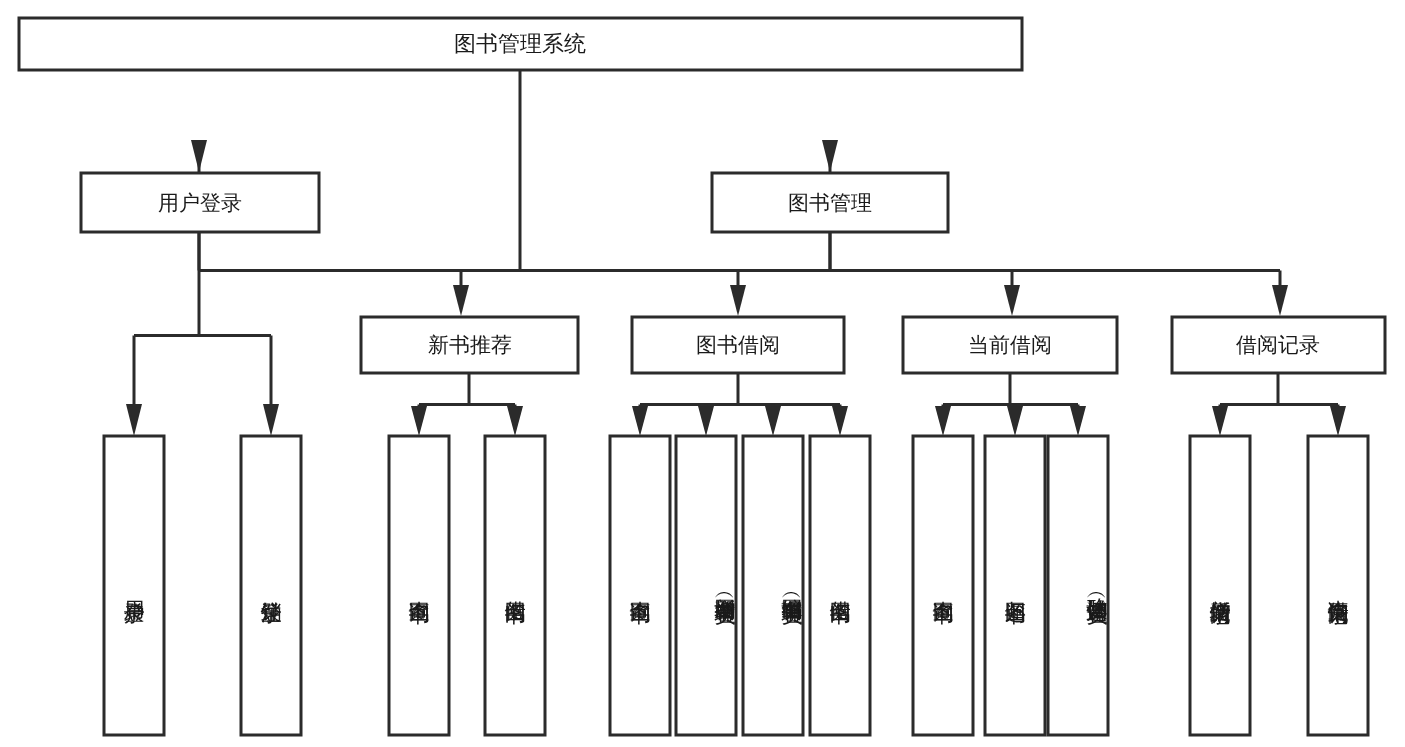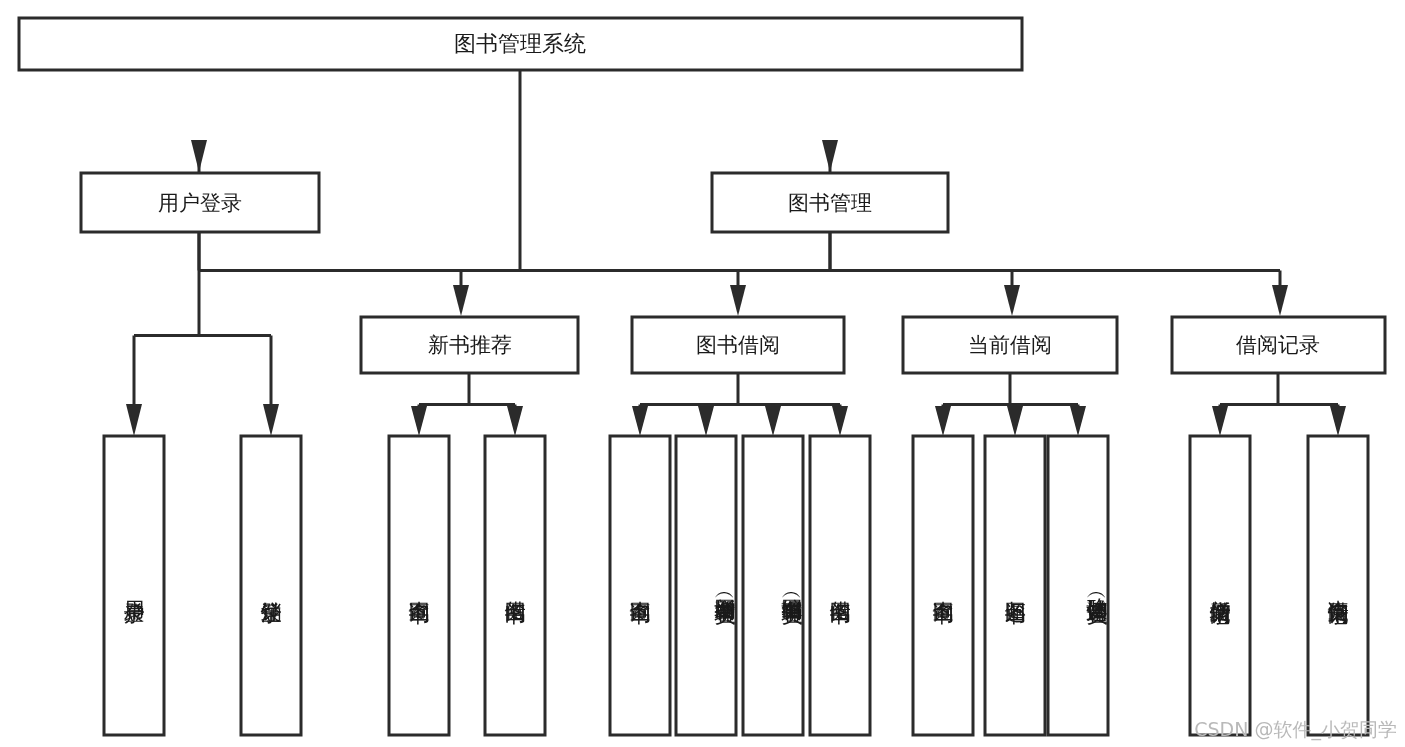--- a/index.html
+++ b/index.html
@@ -234,14 +234,13 @@
     <div class="vlabel" style="left:810px; top:436px; width:60px; height:299px; display:flex; align-items:center; justify-content:center;">借阅图书</div>
 
     <div class="vlabel" style="left:913px; top:436px; width:60px; height:299px; display:flex; align-items:center; justify-content:center;">查询图书</div>
     <div class="vlabel" style="left:985px; top:436px; width:60px; height:299px; display:flex; align-items:center; justify-content:center;">归还图书</div>
     <div class="vlabel" style="left:1048px; top:436px; width:60px; height:299px; display:flex; align-items:flex-start; justify-content:center;">确认归还（管理员）</div>
 
     <div class="vlabel" style="left:1190px; top:436px; width:60px; height:299px; display:flex; align-items:center; justify-content:center;">新增借阅记录</div>
     <div class="vlabel" style="left:1308px; top:436px; width:60px; height:299px; display:flex; align-items:center; justify-content:center;">查询借阅记录</div>
   </div>
 
-  <div class="watermark">CSDN @软件_小贺同学</div>
 </div>
 
 </body></html>

